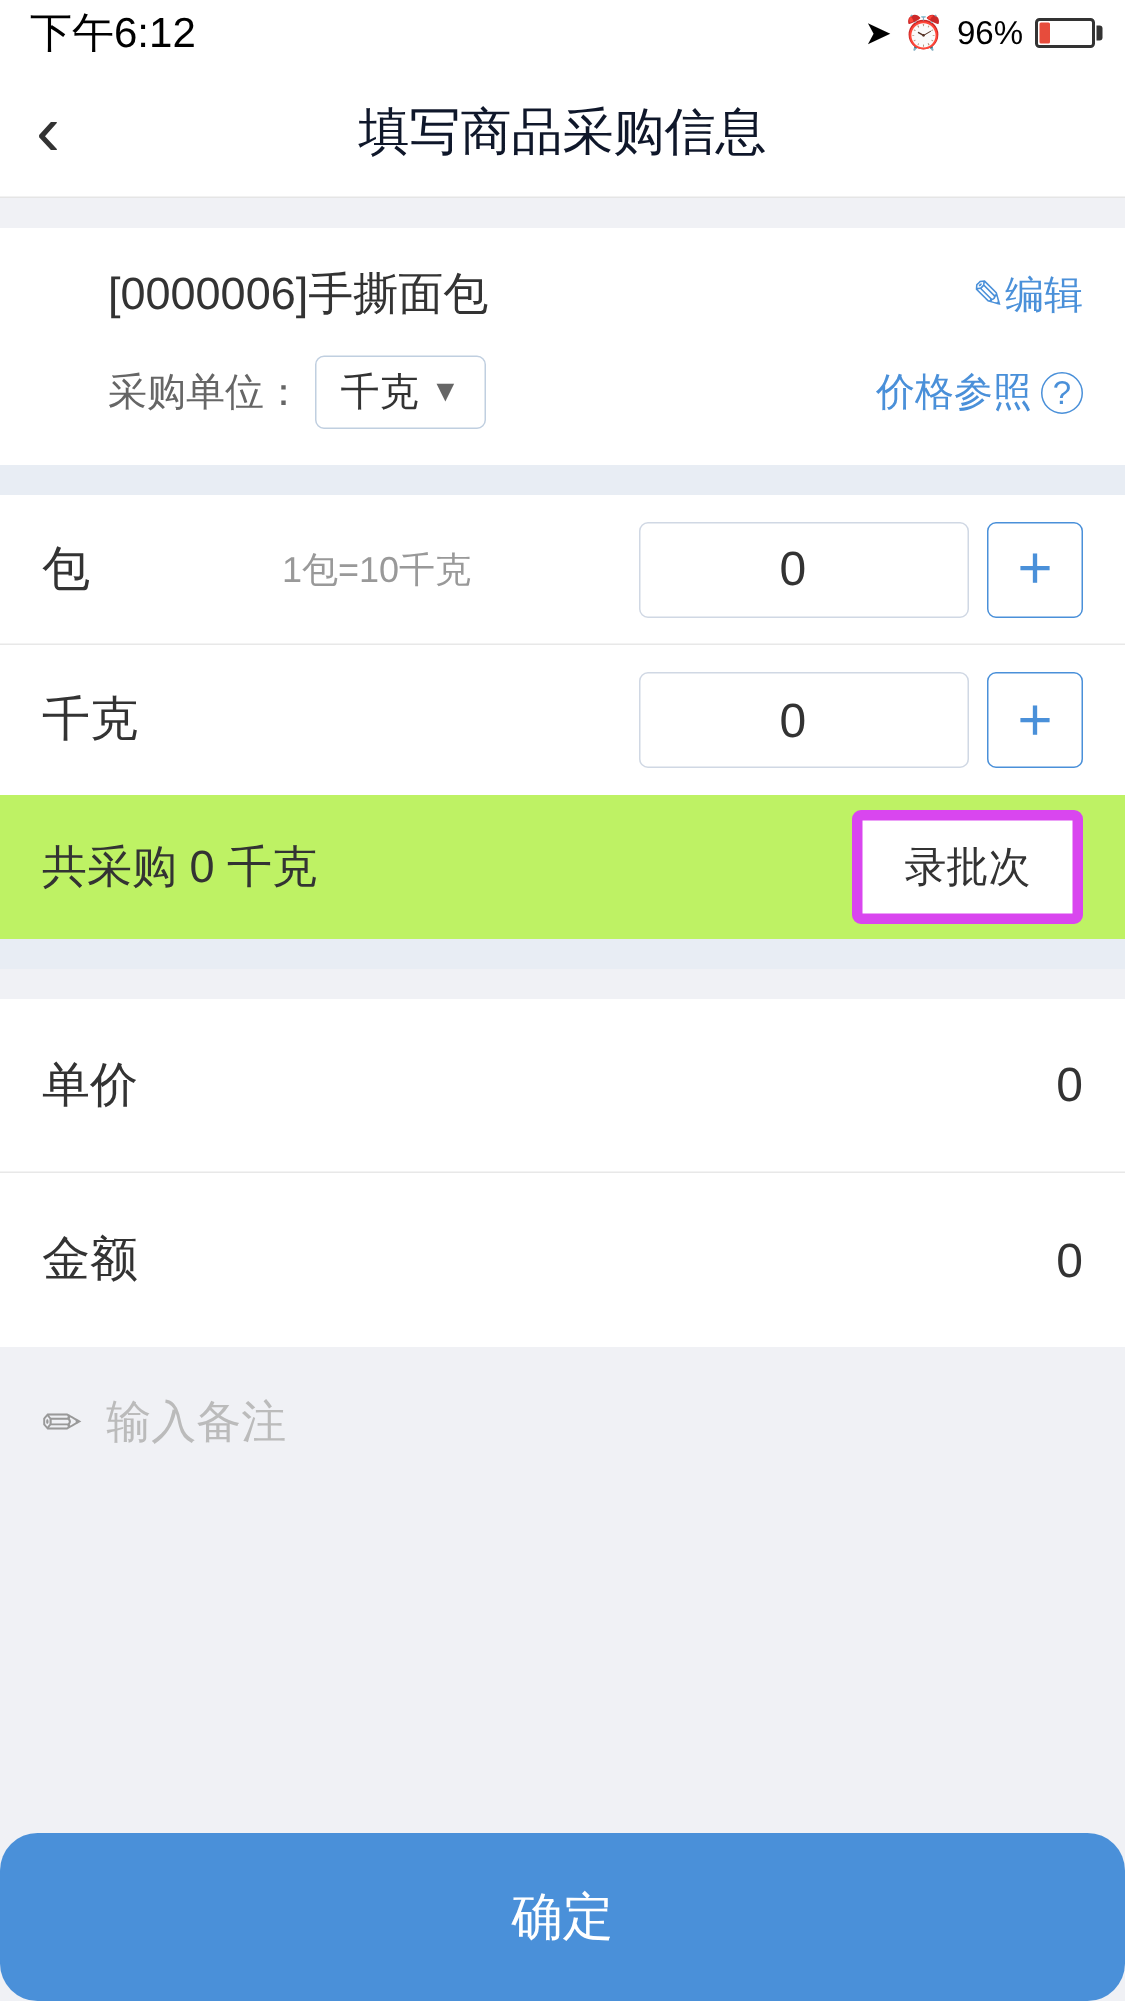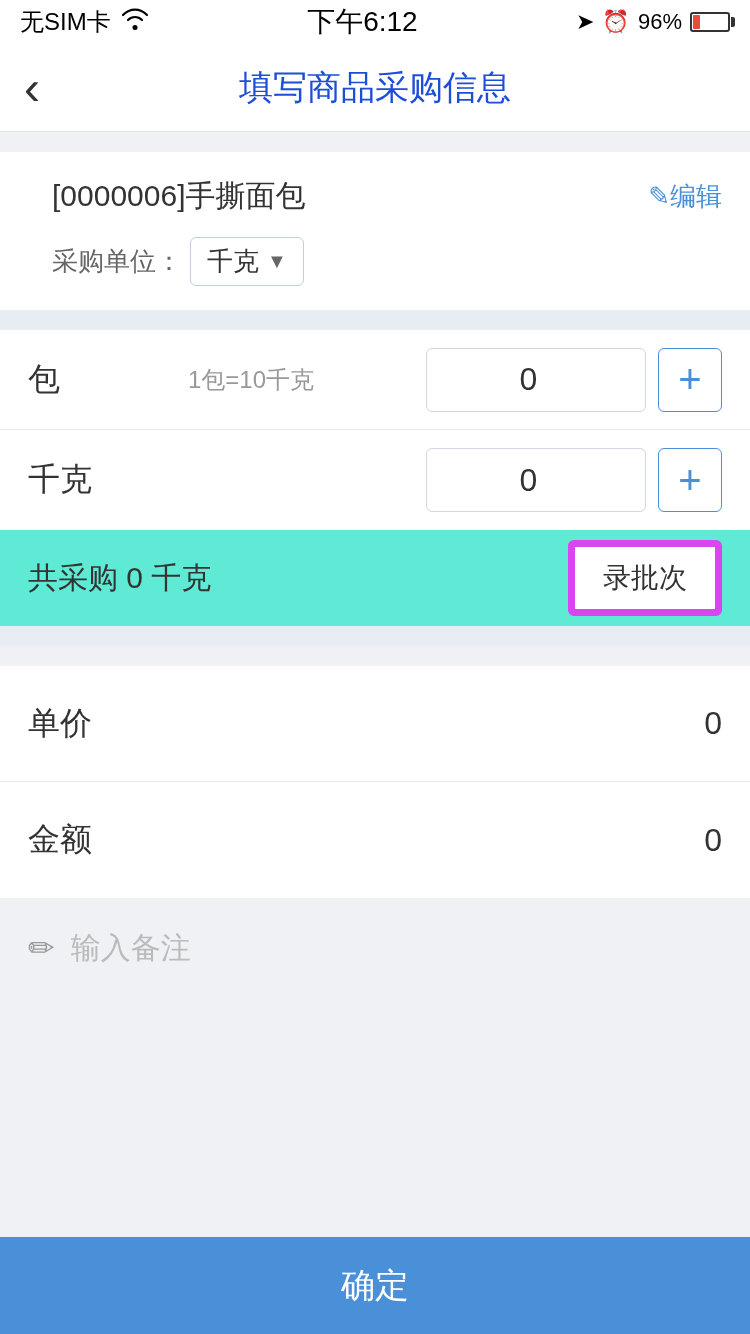--- a/index.html
+++ b/index.html
@@ -68,21 +68,21 @@
     .nav-back {
       position: absolute;
       left: 24px;
       font-size: 36px;
       color: #333;
       cursor: pointer;
     }
     .nav-title {
       font-size: 34px;
       font-weight: 500;
-      color: #1d4ed8;
+      color: #0f172a;
     }
 
     
     .product-card {
       background: #fff;
       padding: 24px 28px;
       display: flex;
       align-items: center;
       margin-top: 20px;
     }
@@ -99,20 +99,21 @@
     }
     .product-thumb-logo {
       font-size: 20px;
       color: #5a8fc4;
       text-align: center;
       font-weight: bold;
     }
     .product-info {
       flex: 1;
       padding-left: 24px;
+      margin-left: 20px;
     }
     .product-name-row {
       display: flex;
       justify-content: space-between;
       align-items: center;
       margin-bottom: 20px;
     }
     .product-name {
       font-size: 30px;
       color: #333;
@@ -206,21 +207,21 @@
       display: flex;
       align-items: center;
       justify-content: center;
       margin-left: 12px;
       cursor: pointer;
       font-weight: 300;
     }
 
     
     .summary-row {
-      background: #5eead4;
+      background: #bef264;
       display: flex;
       align-items: center;
       justify-content: space-between;
       padding: 0 28px;
       height: 96px;
     }
     .summary-text {
       font-size: 30px;
       color: #333;
     }
@@ -277,46 +278,37 @@
       min-height: 300px;
     }
 
     
     .confirm-btn-wrap {
       position: fixed;
       bottom: 0;
       left: 0;
       width: 750px;
       background: #4a90d9;
-      height: 97px;
+      height: 112px;
       display: flex;
       align-items: center;
       justify-content: center;
       cursor: pointer;
+      border-radius: 25px;
     }
     .confirm-btn-label {
       font-size: 34px;
       color: #fff;
       font-weight: 500;
     }
   </style>
 </head>
 <body>
 
 <div class="status-bar">
-  <div class="status-left">
-    <span>无SIM卡</span>
-    <span>
-      <svg width="28" height="22" viewBox="0 0 28 22" fill="none">
-        <path d="M14 17a2.5 2.5 0 110 5 2.5 2.5 0 010-5z" fill="#000"></path>
-        <path d="M7 12c1.9-1.9 4.4-3 7-3s5.1 1.1 7 3" stroke="#000" stroke-width="2.2" fill="none" stroke-linecap="round"></path>
-        <path d="M2 7c3.3-3.3 7.7-5.3 12-5.3s8.7 2 12 5.3" stroke="#000" stroke-width="2.2" fill="none" stroke-linecap="round"></path>
-      </svg>
-    </span>
-  </div>
   <div class="status-center">下午6:12</div>
   <div class="status-right">
     <span style="font-size:22px;">➤</span>
     <span style="font-size:22px;">⏰</span>
     <span>96%</span>
     <span class="battery-icon">
       <span class="battery-fill"></span>
     </span>
   </div>
 </div>
@@ -335,20 +327,24 @@
       <span class="edit-link">✎编辑</span>
     </div>
     <div class="unit-row">
       <div style="display:flex;align-items:center;gap:8px;">
         <span class="unit-label">采购单位：</span>
         <span class="unit-dropdown">
           <span>千克</span>
           <span style="font-size:20px;color:#666;">▼</span>
         </span>
       </div>
+      <span class="price-ref">
+        <span>价格参照</span>
+        <span style="width:28px;height:28px;border:1.5px solid #4a90d9;border-radius:50%;display:inline-flex;align-items:center;justify-content:center;font-size:22px;color:#4a90d9;">?</span>
+      </span>
     </div>
   </div>
 </div>
 
 <div class="section-divider"></div>
 
 <div class="input-section">
 
   <div class="input-row">
     <span class="input-label">包</span>

